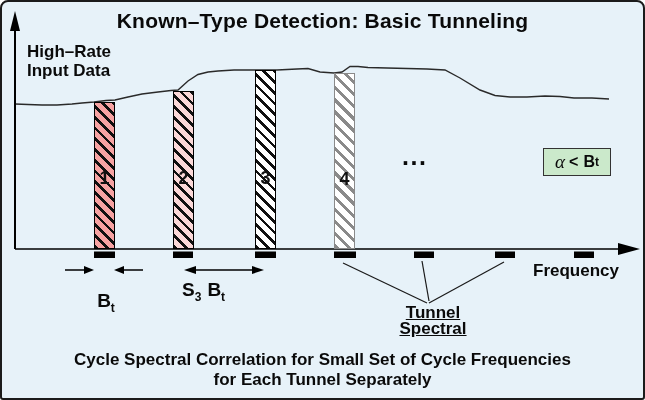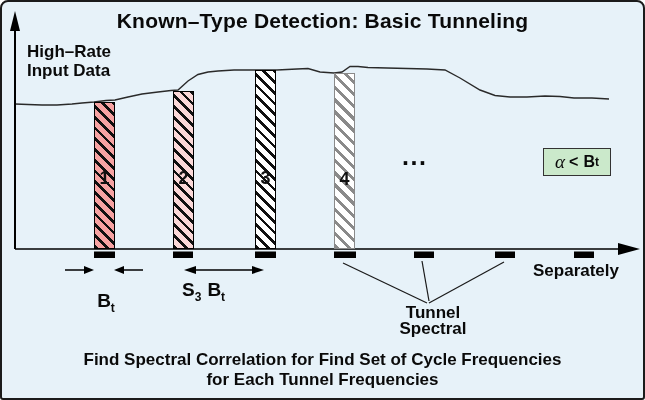--- a/index.html
+++ b/index.html
@@ -52,21 +52,21 @@
   }
   #legend .alpha{font-family:"Liberation Serif",serif;font-style:italic;font-weight:normal;font-size:19px;margin-right:4px;}
   #legend .op{margin-right:5px;}
   sub{font-size:12px;font-weight:bold;}
 
   #bt-label{left:76px;top:288px;width:56px;text-align:center;font-size:19px;font-weight:bold;}
   #s3bt-label{left:180px;top:277px;width:86px;font-size:19px;font-weight:bold;}
   #s3bt-label .sp{margin-left:6px;}
 
   #freq-label{left:531px;top:259px;font-size:17px;font-weight:bold;}
-  #tunnel-loc-label{left:341px;top:303px;width:180px;text-align:center;font-size:17px;font-weight:bold;line-height:16px;}
+  #tunnel-loc-label{left:341px;top:303px;width:180px;text-align:center;font-size:17px;font-weight:bold;line-height:16px;text-decoration:underline;}
 
   #caption{left:0;right:0;top:348px;text-align:center;font-size:17px;font-weight:bold;line-height:20px;}
 </style>
 </head>
 <body>
 
 <div id="canvas">
 
   <svg id="diagram-svg" class="abs" viewBox="0 0 645 400">
 
@@ -138,25 +138,25 @@
   </div>
 
   <div id="bt-label" class="abs">
     <span>B</span><sub>t</sub>
   </div>
 
   <div id="s3bt-label" class="abs">
     <span>S</span><sub>3</sub><span class="sp">B</span><sub>t</sub>
   </div>
 
-  <div id="freq-label" class="abs">Separately</div>
+  <div id="freq-label" class="abs">Frequency</div>
 
   <div id="tunnel-loc-label" class="abs">
     <div>Tunnel</div>
     <div>Spectral</div>
   </div>
 
   <div id="caption" class="abs">
-    <div>Find Spectral Correlation for Find Set of Cycle Frequencies</div>
-    <div>for Each Tunnel Frequencies</div>
+    <div>Cycle Spectral Correlation for Small Set of Cycle Frequencies</div>
+    <div>for Each Tunnel Separately</div>
   </div>
 
 </div>
 
 </body></html>

